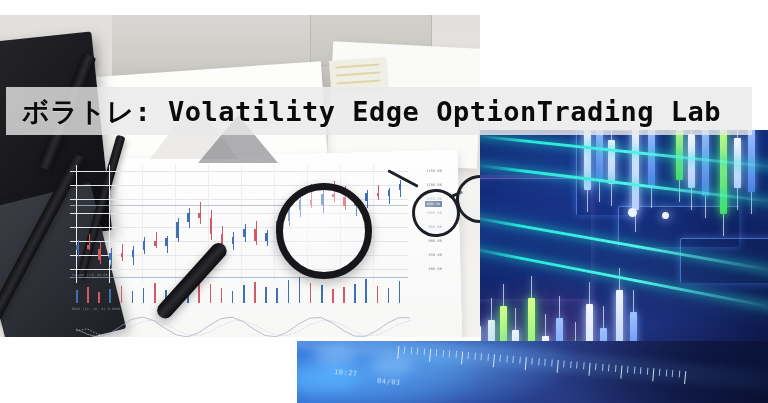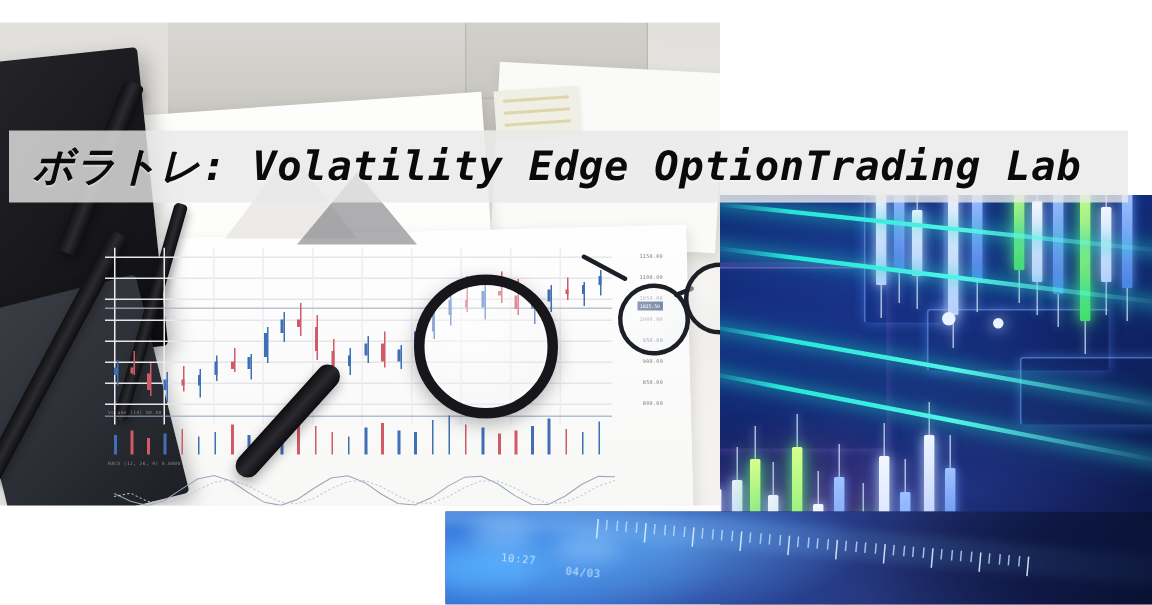--- a/index.html
+++ b/index.html
@@ -188,21 +188,21 @@
     font-family:"DejaVu Sans Mono","Liberation Mono",monospace;
     transform:rotate(5deg);filter:blur(.5px);letter-spacing:.5px;
   }
   .tl-blob{position:absolute;border-radius:50%;filter:blur(6px);
     background:rgba(150,205,255,.45);}
 
   
   .banner{
     position:absolute;left:6px;top:87px;width:746px;height:48px;
     background:rgba(233,233,233,.80);
-    display:flex;align-items:center;font-style:italic;
+    display:flex;align-items:center;
   }
   .banner-text{
     margin:0;padding:0 0 0 16px;
     font-family:"DejaVu Sans Mono","Liberation Mono",monospace;
     font-weight:700;
     font-size:27px;line-height:39px;
     color:#0a0a0a;
     letter-spacing:0.5px;
     white-space:nowrap;
     text-shadow:0 1px 0 rgba(255,255,255,.35);

